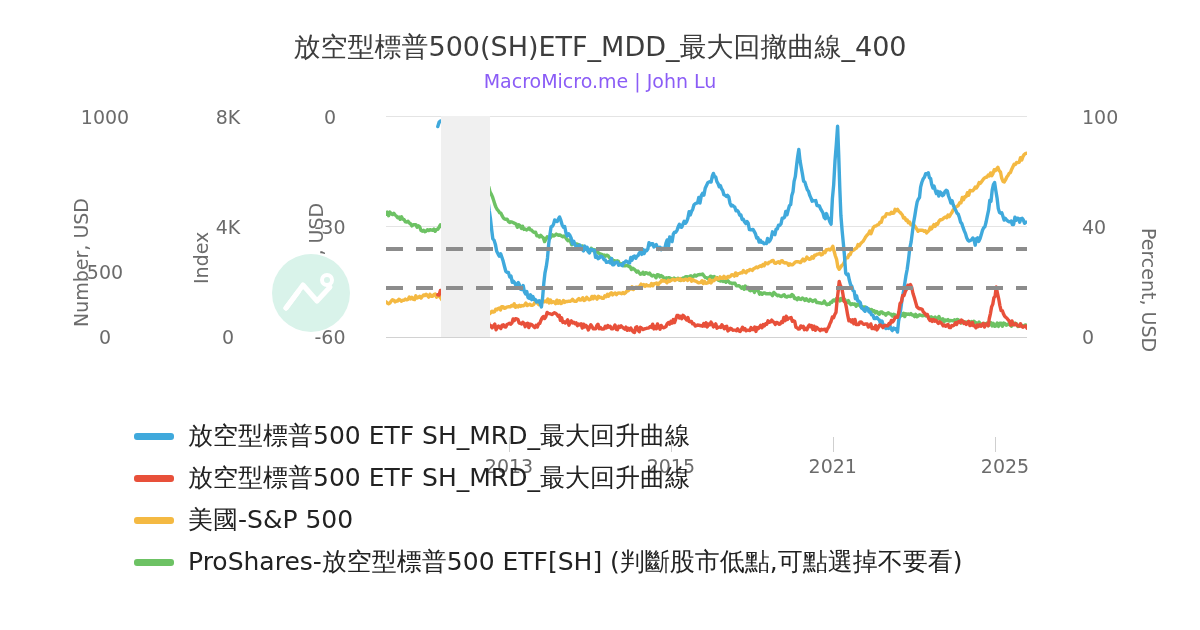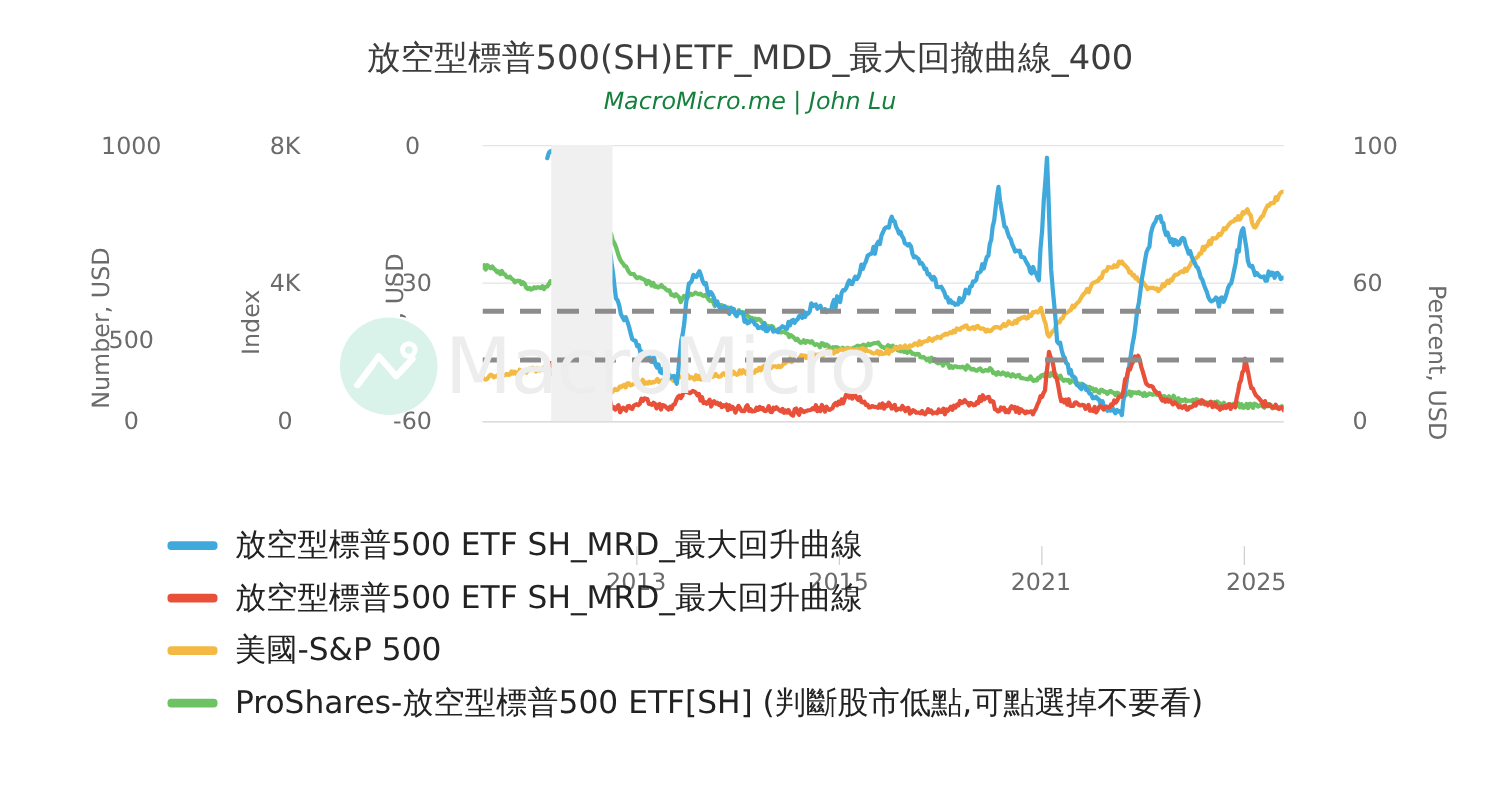--- a/index.html
+++ b/index.html
@@ -25,25 +25,24 @@
   #chart-title {
     font-size: 27px;
     color: #3d3d3d;
     line-height: 38px;
     font-weight: normal;
     letter-spacing: 0px;
     white-space: nowrap;
   }
   #chart-subtitle {
     font-size: 19px;
-    color: #15803d;
+    color: #8b5cf6;
     line-height: 30px;
     font-weight: normal;
     white-space: nowrap;
-    font-style: italic;
   }
 
   
   #plot-frame {
     position: absolute;
     left: 0;
     top: 100px;
     width: 1200px;
     height: 300px;
   }
@@ -196,21 +195,21 @@
   <div class="tick-label" style="left:198px; top:116px; width:60px;">4K</div>
   <div class="tick-label" style="left:198px; top:226px; width:60px;">0</div>
   <div class="vert-label up" style="left:190px; top:184px;">Index</div>
 
   <div class="tick-label" style="left:295px; top:6px; width:70px;">0</div>
   <div class="tick-label" style="left:295px; top:116px; width:70px;">-30</div>
   <div class="tick-label" style="left:295px; top:226px; width:70px;">-60</div>
   <div class="vert-label up" style="left:305px; top:227px;">Percent, USD</div>
 
   <div class="tick-label right-axis" style="left:1082px; top:6px; width:70px;">100</div>
-  <div class="tick-label right-axis" style="left:1082px; top:116px; width:70px;">60</div>
+  <div class="tick-label right-axis" style="left:1082px; top:116px; width:70px;">40</div>
   <div class="tick-label right-axis" style="left:1082px; top:226px; width:70px;">0</div>
   <div class="vert-label down" style="left:1160px; top:128px;">Percent, USD</div>
 
   <div class="gridline" style="top:16px;"></div>
   <div class="gridline" style="top:126px;"></div>
   <div class="gridline baseline" style="top:237px;"></div>
 
   <div id="plot-area">
     <div class="shade-band" id="shade-band" style="left: 55.0354px; width: 48.5606px; background: rgb(240, 240, 240);"></div>
     <div class="threshold-line" id="ref-line-0" style="top: 130.6px;"></div>
@@ -242,21 +241,20 @@
 </div>
 
 <div id="watermark">
   <div id="watermark-logo">
     <svg width="78" height="78" viewBox="0 0 78 78" aria-hidden="true">
       <path d="M14 54 L31 31 L45 47 L58 33" fill="none" stroke="#ffffff" stroke-width="5" stroke-linecap="round" stroke-linejoin="round"></path>
       <path d="M14 54 L26 38" fill="none" stroke="#ffffff" stroke-width="5" stroke-linecap="round"></path>
       <circle cx="55" cy="26" r="5" fill="none" stroke="#ffffff" stroke-width="4"></circle>
     </svg>
   </div>
-  <div id="watermark-text">MacroMicro</div>
 </div>
 
 <div id="legend">
   <div class="legend-row">
     <span class="legend-swatch" id="sw0" style="background: rgb(63, 169, 220);"></span>
     <span class="legend-text">放空型標普500 ETF SH_MRD_最大回升曲線</span>
   </div>
   <div class="legend-row">
     <span class="legend-swatch" id="sw1" style="background: rgb(232, 80, 58);"></span>
     <span class="legend-text">放空型標普500 ETF SH_MRD_最大回升曲線</span>

